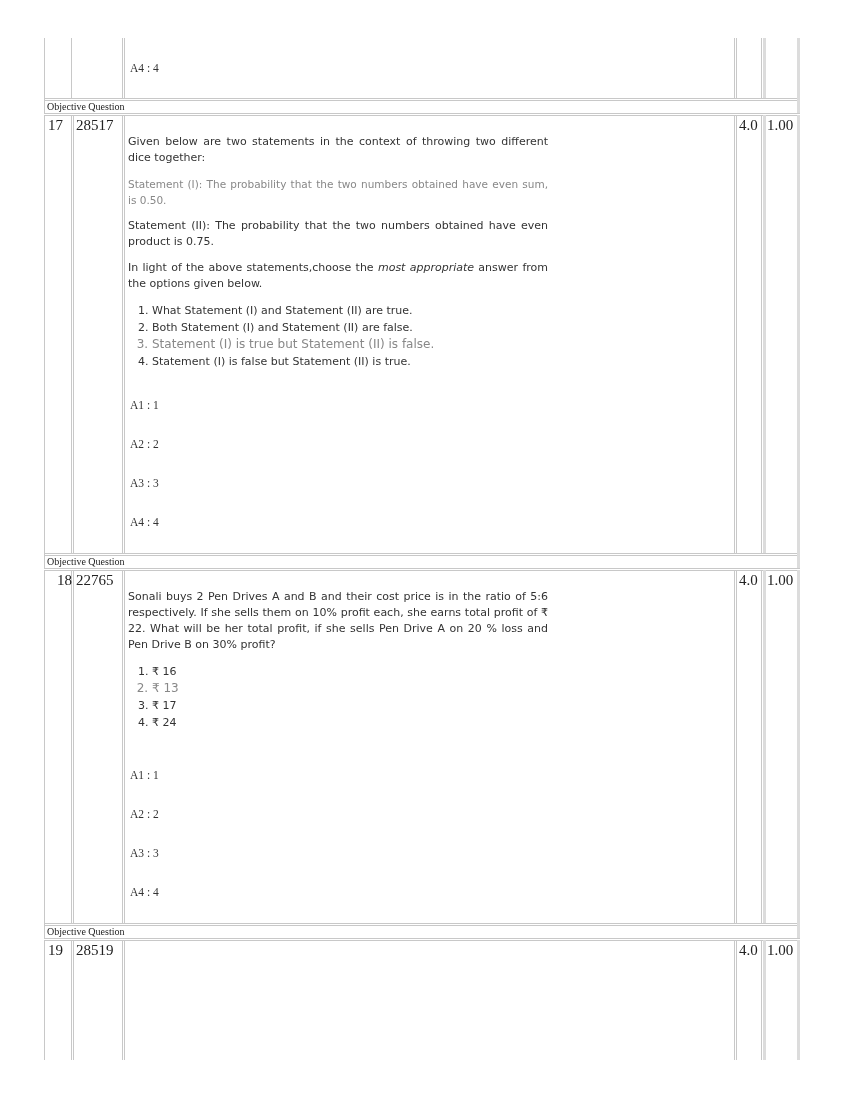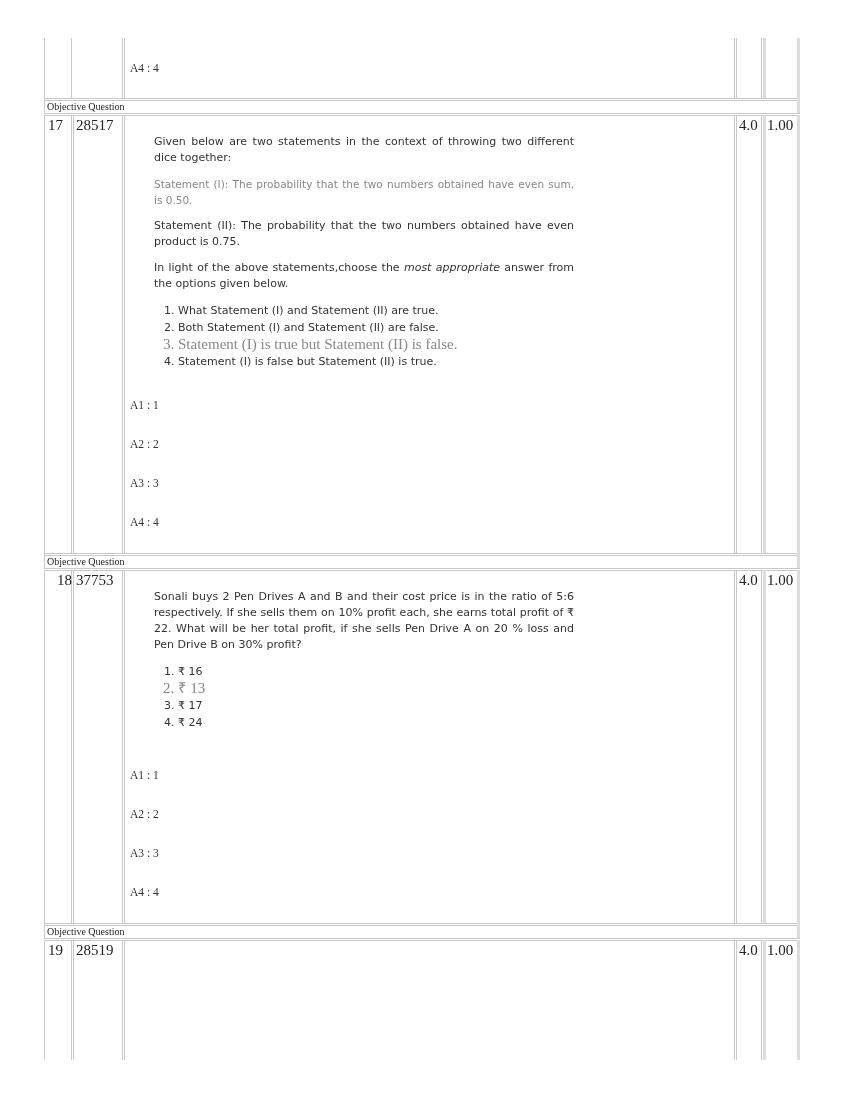--- a/index.html
+++ b/index.html
@@ -11,26 +11,26 @@
   
   .vline { position: absolute; background: #c8c8c8; width: 1px; }
   .vline.thick { width: 3px; background: #dcdcdc; }
 
   .hline { position: absolute; background: #c8c8c8; height: 1px; }
 
   .cell-text { position: absolute; font-size: 15px; color: #222; white-space: nowrap; }
   .section-label { position: absolute; font-size: 10px; color: #222; }
 
   .question { position: absolute; left: 128px; width: 420px;
-              font-family: "DejaVu Sans", sans-serif; font-size: 11px; color: #333; line-height: 16px; margin-left: 26px; }
+              font-family: "DejaVu Sans", sans-serif; font-size: 11px; color: #333; line-height: 16px; }
   .question p { margin: 0 0 10px 0; text-align: justify; }
   .question p.light { color: #888; font-size: 10.5px; }
   .question ol { margin: 6px 0 0 0; padding-left: 24px; }
   .question ol li { margin: 0; line-height: 17px; }
-  .question ol li.light { color: #888; font-size: 15px; font-family: Liberation Serif, serif; }
+  .question ol li.light { color: #888; font-size: 12px; }
   .question em { font-style: italic; }
 
   .answer { position: absolute; left: 130px; font-family: "Liberation Serif", serif; font-size: 11.5px; color: #333; }
 </style>
 </head>
 <body>
 
 <div class="page">
 
   <div class="vline" style="left:44px; top:38px; height:60px;"></div>
@@ -99,21 +99,21 @@
   <div class="vline" style="left:73px; top:570px; height:353px;"></div>
   <div class="vline" style="left:122px; top:570px; height:353px;"></div>
   <div class="vline" style="left:124px; top:570px; height:353px;"></div>
   <div class="vline" style="left:734px; top:570px; height:353px;"></div>
   <div class="vline" style="left:736px; top:570px; height:353px;"></div>
   <div class="vline" style="left:761px; top:570px; height:353px;"></div>
   <div class="vline thick" style="left:763px; top:570px; height:353px;"></div>
   <div class="vline thick" style="left:797px; top:570px; height:353px;"></div>
 
   <div class="cell-text" style="left:48px; top:572px;margin-left:9px;">18</div>
-  <div class="cell-text" style="left:76px; top:572px;">37753</div>
+  <div class="cell-text" style="left:76px; top:572px;">22765</div>
   <div class="cell-text" style="left:739px; top:572px;">4.0</div>
   <div class="cell-text" style="left:767px; top:572px;">1.00</div>
 
   <div class="question" style="top:589px;">
     <p>Sonali buys 2 Pen Drives A and B and their cost price is in the ratio of 5:6 respectively. If she sells them on 10% profit each, she earns total profit of ₹ 22. What will be her total profit, if she sells Pen Drive A on 20 % loss and Pen Drive B on 30% profit?</p>
     <ol>
       <li>₹ 16</li>
       <li class="light">₹ 13</li>
       <li>₹ 17</li>
       <li>₹ 24</li>

